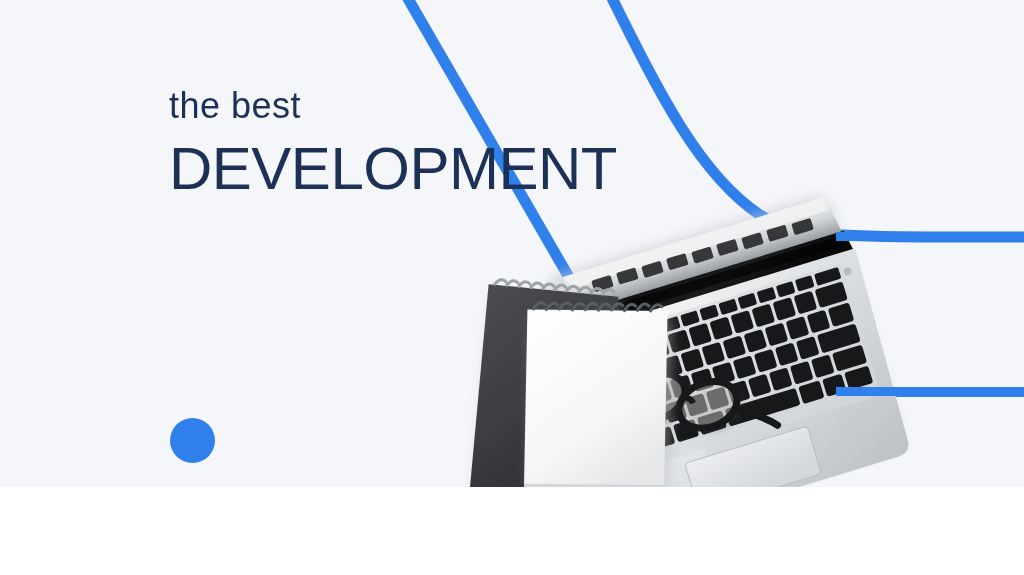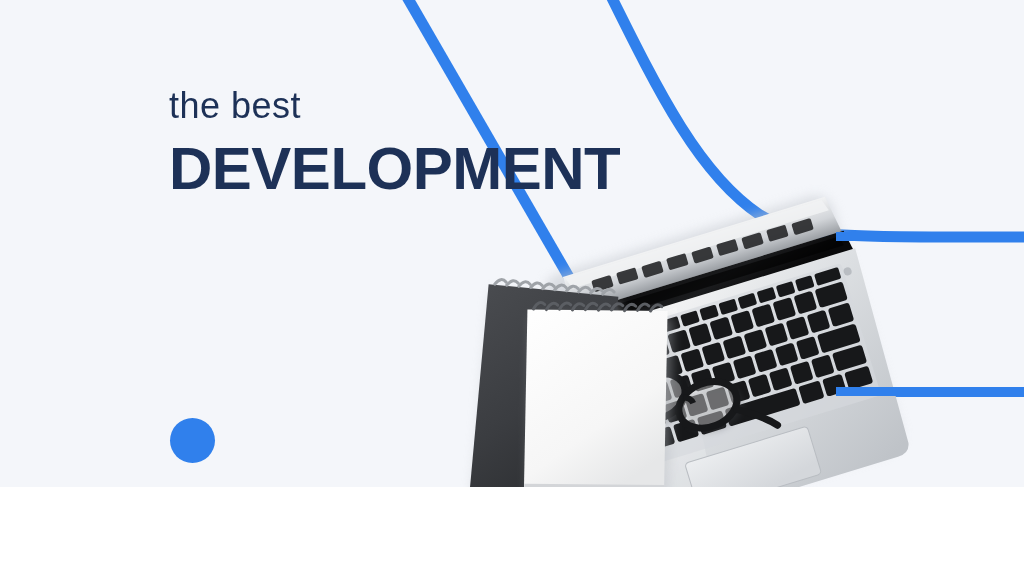--- a/index.html
+++ b/index.html
@@ -37,21 +37,21 @@
     font-size: 36px;
     font-weight: 400;
     letter-spacing: 0.5px;
     color: #1d3157;
     line-height: 1.0;
     margin: 0 0 16px 0;
     white-space: nowrap;
   }
   .headline {
     font-size: 60px;
-    font-weight: 700;
+    font-weight: 400;
     letter-spacing: -0.5px;
     color: #1d3157;
     line-height: 0.98;
     margin: 0;
     white-space: nowrap;
   }
   .headline .line2 { display: block; }
 
   
   .blue-dot {

